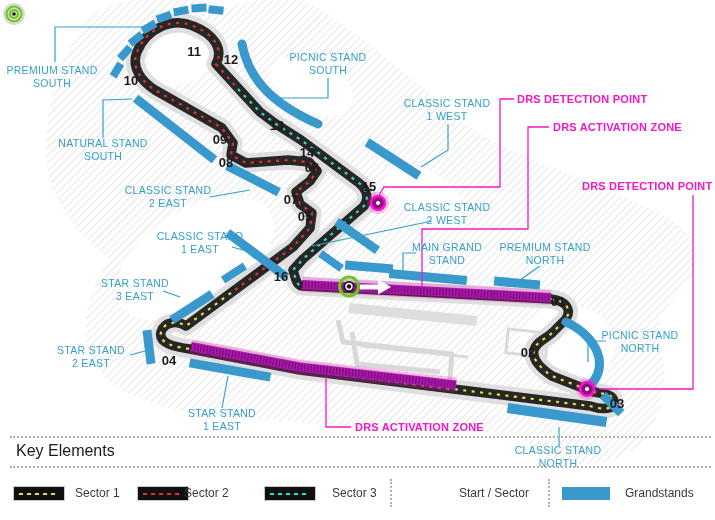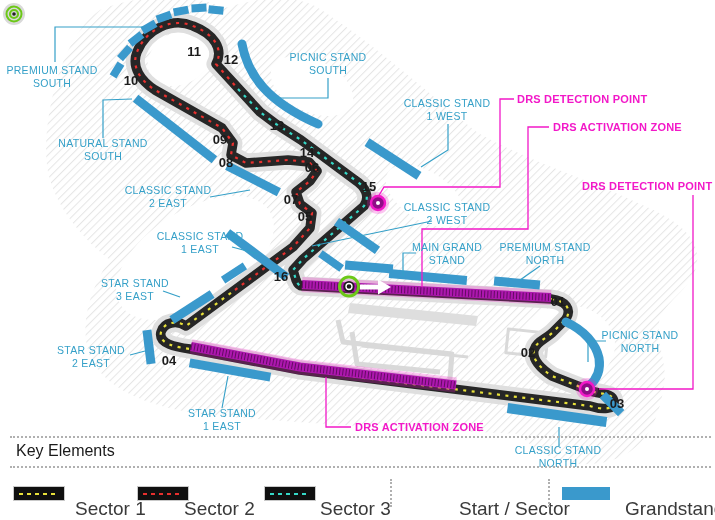--- a/index.html
+++ b/index.html
@@ -29,21 +29,21 @@
   .stand-label{fill:var(--label-cyan);font:400 10.5px "Liberation Sans",sans-serif;
                text-anchor:middle;letter-spacing:.3px;}
   .drs-label{fill:var(--drs-magenta);font:700 11px "Liberation Sans",sans-serif;letter-spacing:.2px;}
   .corner-num{fill:#1b1b1b;font:700 13px "Liberation Sans",sans-serif;text-anchor:middle;}
 
   
   .rule{position:absolute;left:10px;right:4px;border-top:2px dotted #b0b0b0;height:0;}
   .rule.r1{top:436px;}
   .rule.r2{top:466px;}
   .legend-heading{position:absolute;left:16px;top:442px;font-size:16px;font-weight:400;color:#1a1a1a;}
-  .legend-item-label{position:absolute;top:486px;font-size:19px;color:#3a3a3a;margin-top:12px;}
+  .legend-item-label{position:absolute;top:486px;font-size:12px;color:#3a3a3a;}
   .swatch{position:absolute;top:486px;width:52px;height:15px;background:#101010;
           border:1px solid #c9c9c9;box-sizing:border-box;}
   .swatch .dash{position:absolute;left:5px;right:5px;top:50%;margin-top:-1px;height:2px;}
   .dash.d1{background:repeating-linear-gradient(90deg,var(--sector1) 0 4px,transparent 4px 8px);}
   .dash.d2{background:repeating-linear-gradient(90deg,var(--sector2) 0 4px,transparent 4px 8px);}
   .dash.d3{background:repeating-linear-gradient(90deg,var(--sector3) 0 4px,transparent 4px 8px);}
   .gs-swatch{position:absolute;left:562px;top:487px;width:48px;height:13px;background:var(--stand-blue);}
   .vsep{position:absolute;top:479px;height:28px;width:0;border-left:2px dotted #b0b0b0;}
   .sf-icon{position:absolute;left:395px;top:479px;}
 </style>
@@ -234,21 +234,21 @@
   <span class="legend-item-label" style="left:75px;">Sector 1</span>
 
   <div class="swatch" style="left:137px;">
         <span class="dash d2"></span>
       </div>
   <span class="legend-item-label" style="left:184px;">Sector 2</span>
 
   <div class="swatch" style="left:264px;">
         <span class="dash d3"></span>
       </div>
-  <span class="legend-item-label" style="left:320px;">Sector 3</span>
+  <span class="legend-item-label" style="left:332px;">Sector 3</span>
 
   <div class="vsep" style="left:390px;"></div>
 
   <svg class="sf-icon" width="28" height="28">
     <circle cx="14" cy="14" r="11" fill="#d9d9d9"></circle>
     <circle cx="14" cy="14" r="7.5" fill="none" stroke="var(--start-green)" stroke-width="2"></circle>
     <circle cx="14" cy="14" r="4" fill="none" stroke="var(--start-green)" stroke-width="2.2"></circle>
     <circle cx="14" cy="14" r="1.8" fill="#222222"></circle>
   </svg>
   <span class="legend-item-label" style="left:459px;">Start / Sector</span>

